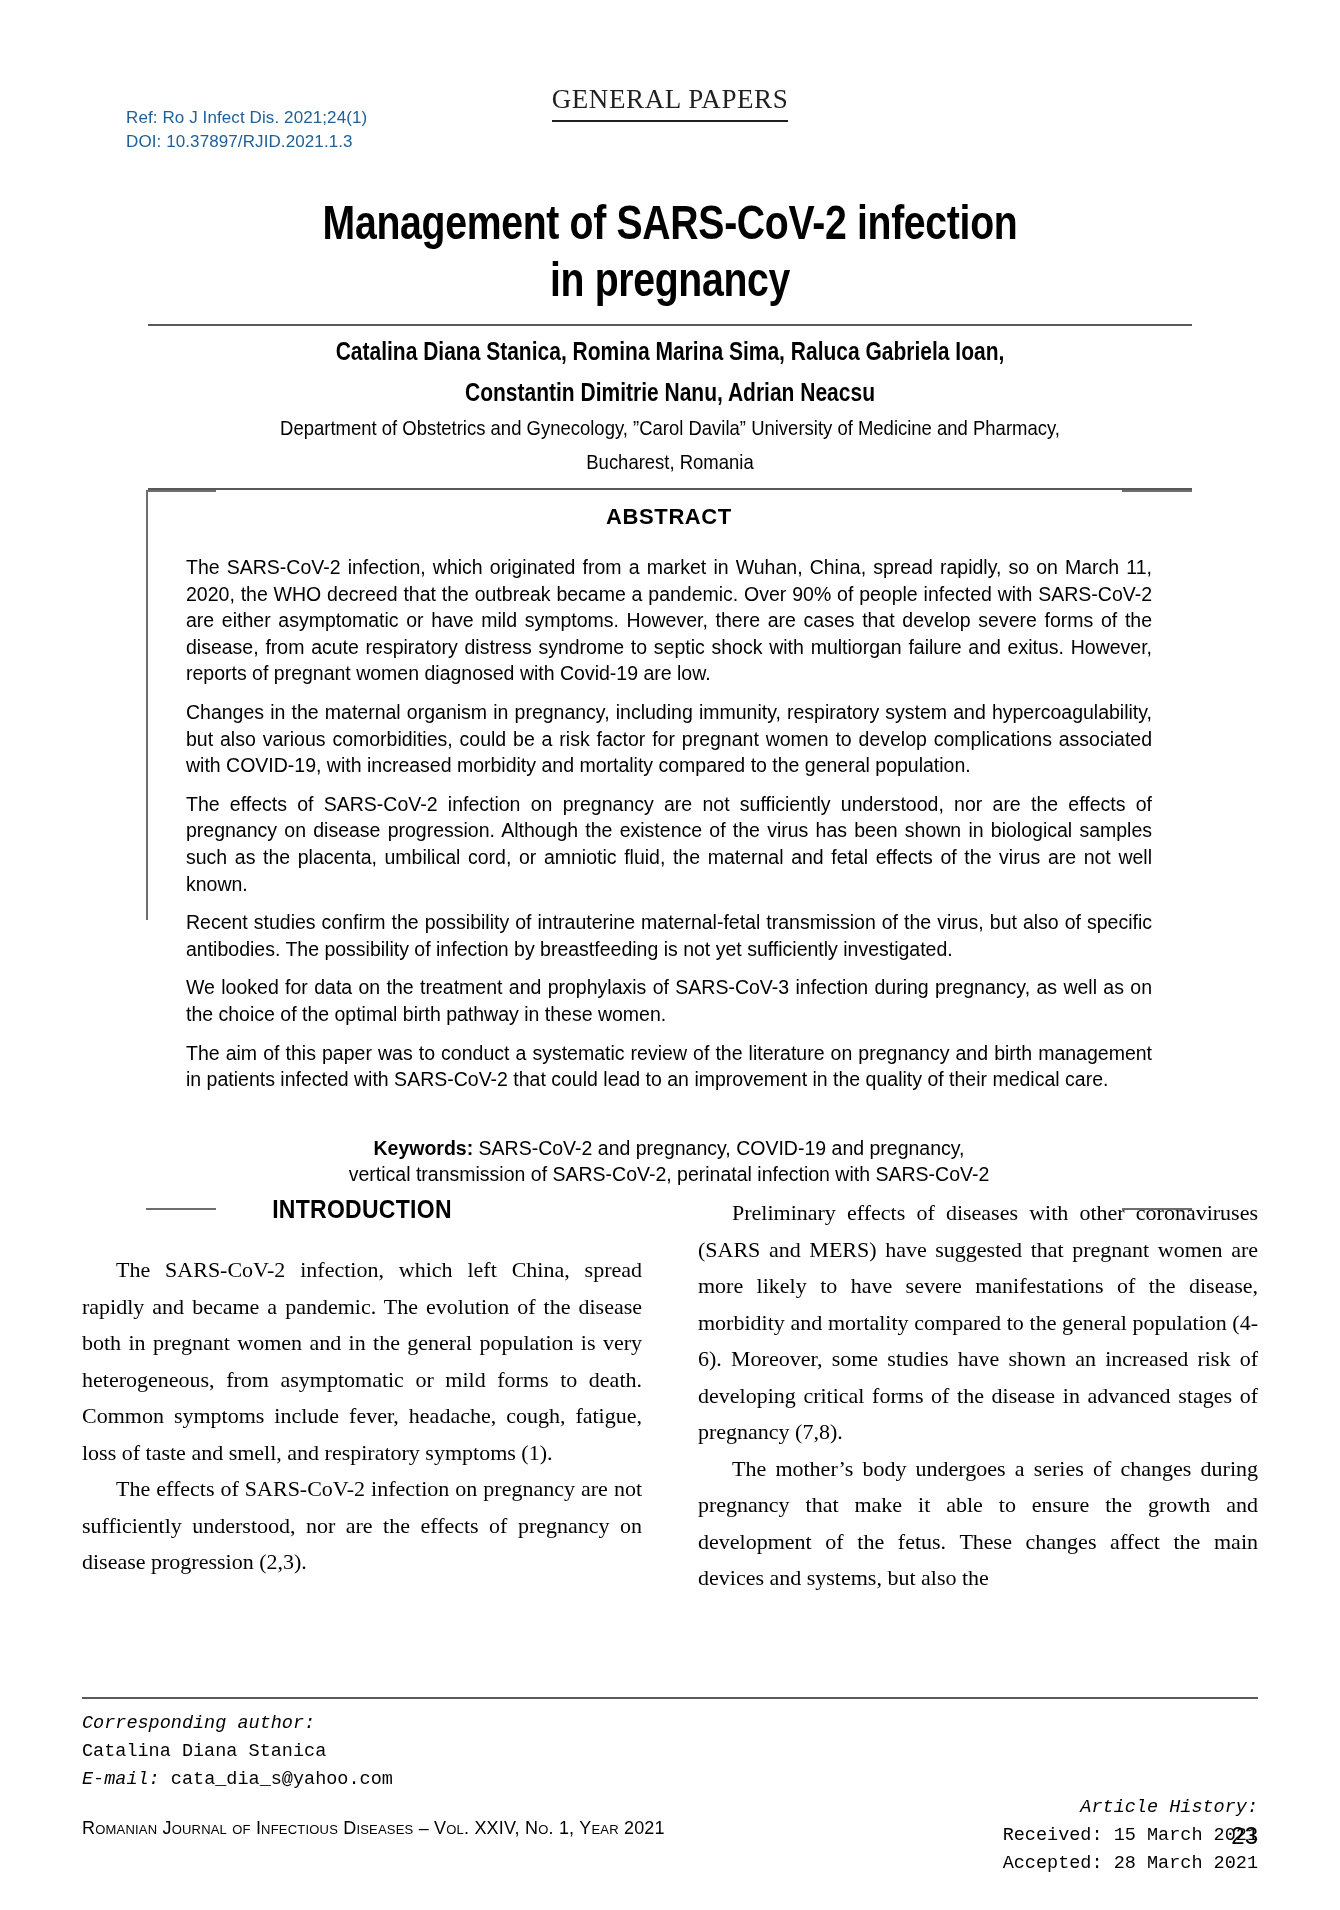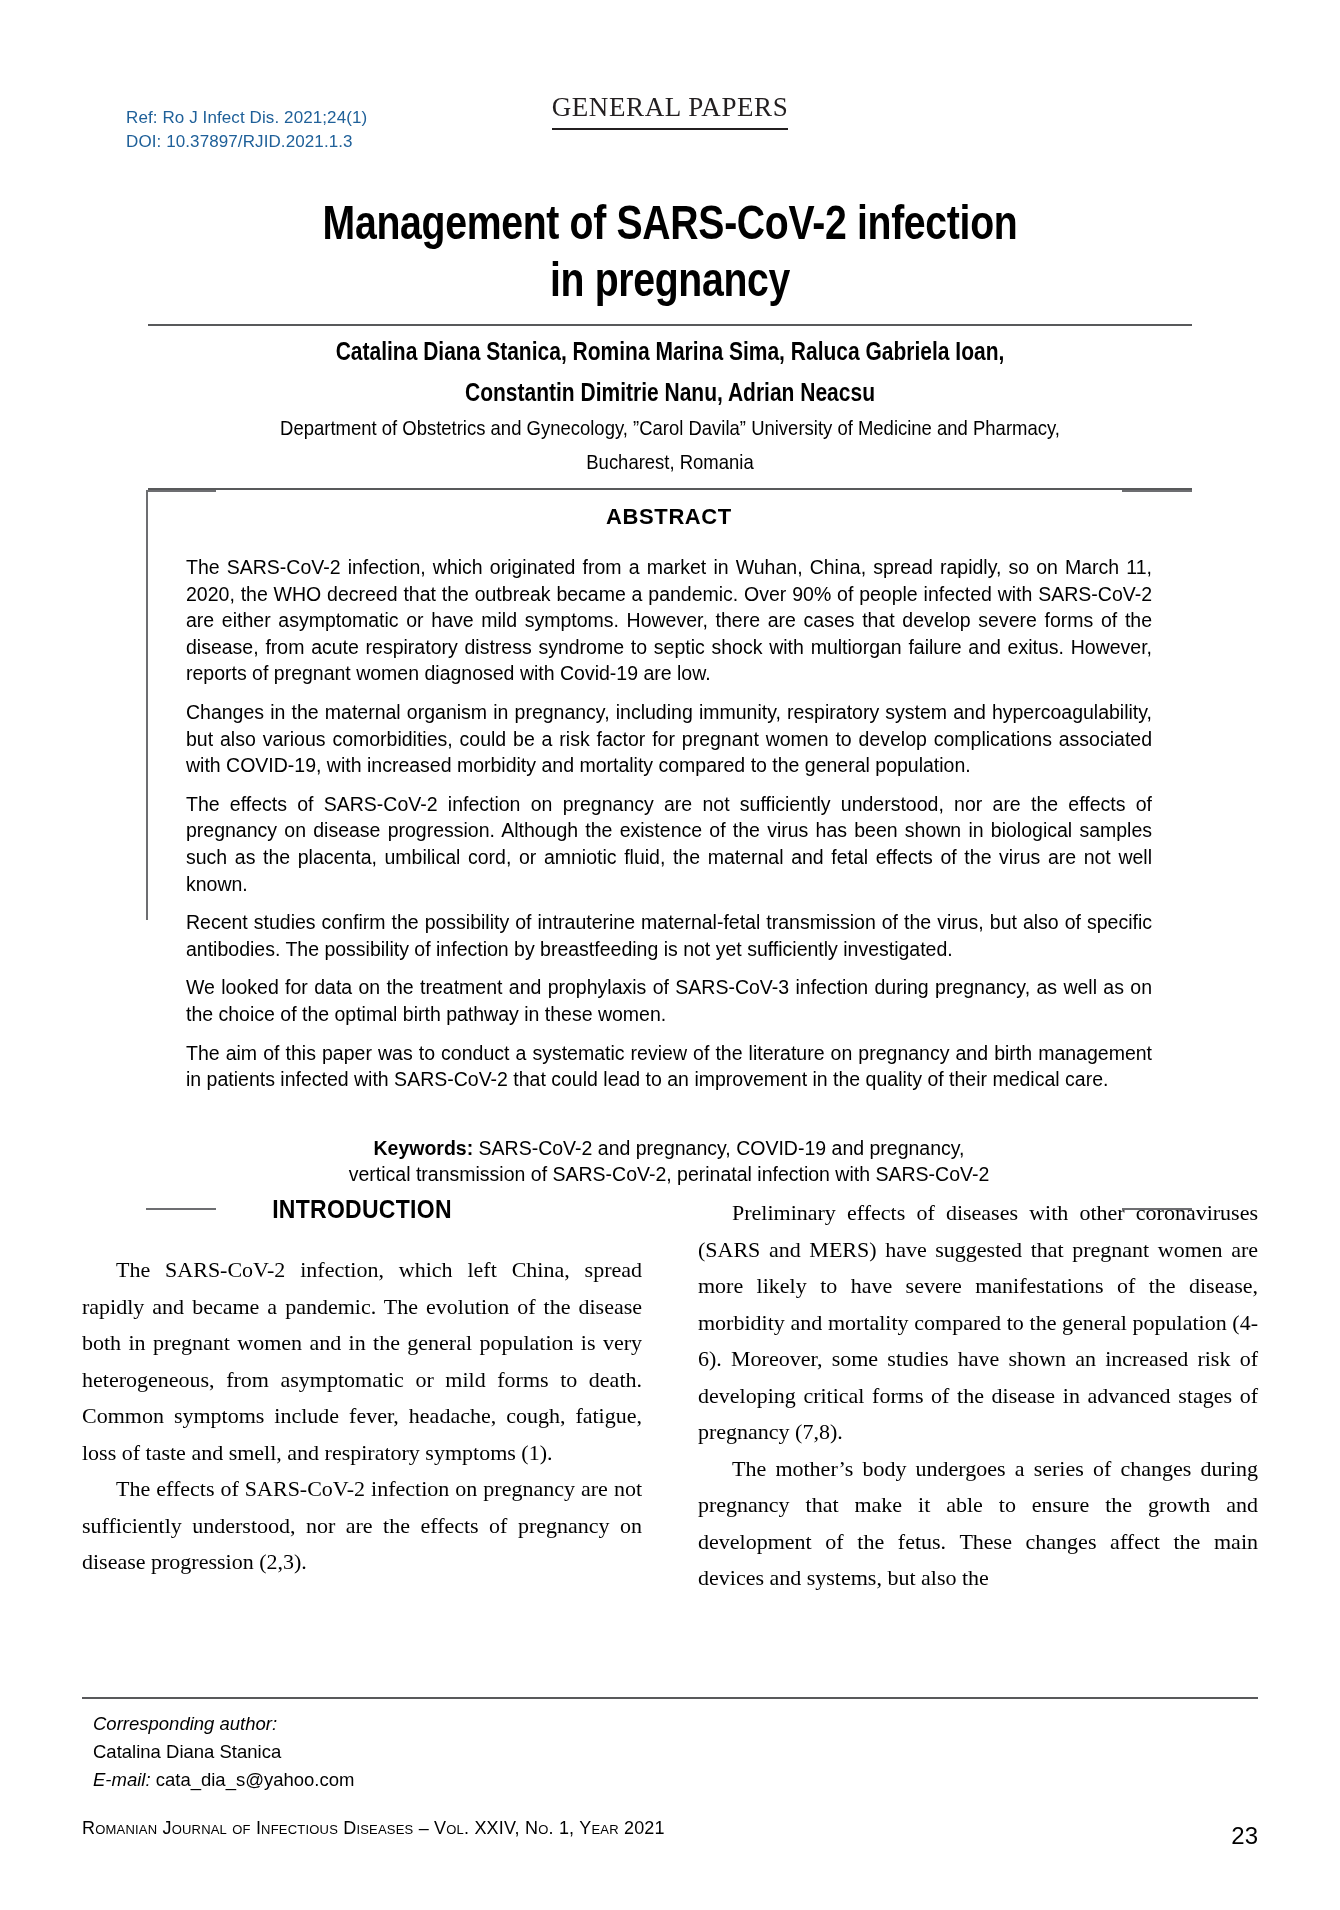--- a/index.html
+++ b/index.html
@@ -14,21 +14,21 @@
     background: #ffffff;
     box-sizing: border-box;
     font-family: "Liberation Serif", "DejaVu Serif", serif;
     color: #000000;
     overflow: hidden;
   }
 
   
   .runhead-wrap {
     position: absolute;
-    top: 92px;
+    top: 84px;
     left: 0;
     width: 100%;
     text-align: center;
   }
   .runhead {
     display: inline-block;
     font-family: "Liberation Serif", "DejaVu Serif", serif;
     font-size: 27px;
     letter-spacing: 0.6px;
     padding-bottom: 5px;
@@ -177,25 +177,25 @@
   .foot-rule {
     position: absolute;
     top: 1697px;
     left: 82px;
     width: 1176px;
     border-top: 2px solid #58595b;
   }
   .footer-meta {
     position: absolute;
     top: 1710px;
-    left: 93px;
+    left: 82px;
     width: 1176px;
     display: flex;
     justify-content: space-between;
-    font-family: Liberation Sans, sans-serif;
+    font-family: Liberation Mono, monospace;
     font-size: 18.5px;
     line-height: 28px;
     flex-direction: column;
   }
   .footer-meta .right { text-align: right; }
   .footer-meta i { font-style: italic; }
 
   .journal-line {
     position: absolute;
     top: 1818px;
@@ -281,18 +281,23 @@
   </div>
 
   <div class="foot-rule"></div>
 
   <div class="footer-meta">
     <div class="left">
       <div><i>Corresponding author:</i></div>
       <div>Catalina Diana Stanica</div>
       <div><i>E-mail:</i><span> cata_dia_s@yahoo.com</span></div>
     </div>
+    <div class="right">
+      <div><i>Article History:</i></div>
+      <div>Received: 15 March 2021</div>
+      <div>Accepted: 28 March 2021</div>
+    </div>
   </div>
 
   <div class="journal-line">Romanian Journal of Infectious Diseases – Vol. XXIV, No. 1, Year 2021</div>
   <div class="page-number">23</div>
 
 </div>
 
 </body></html>

